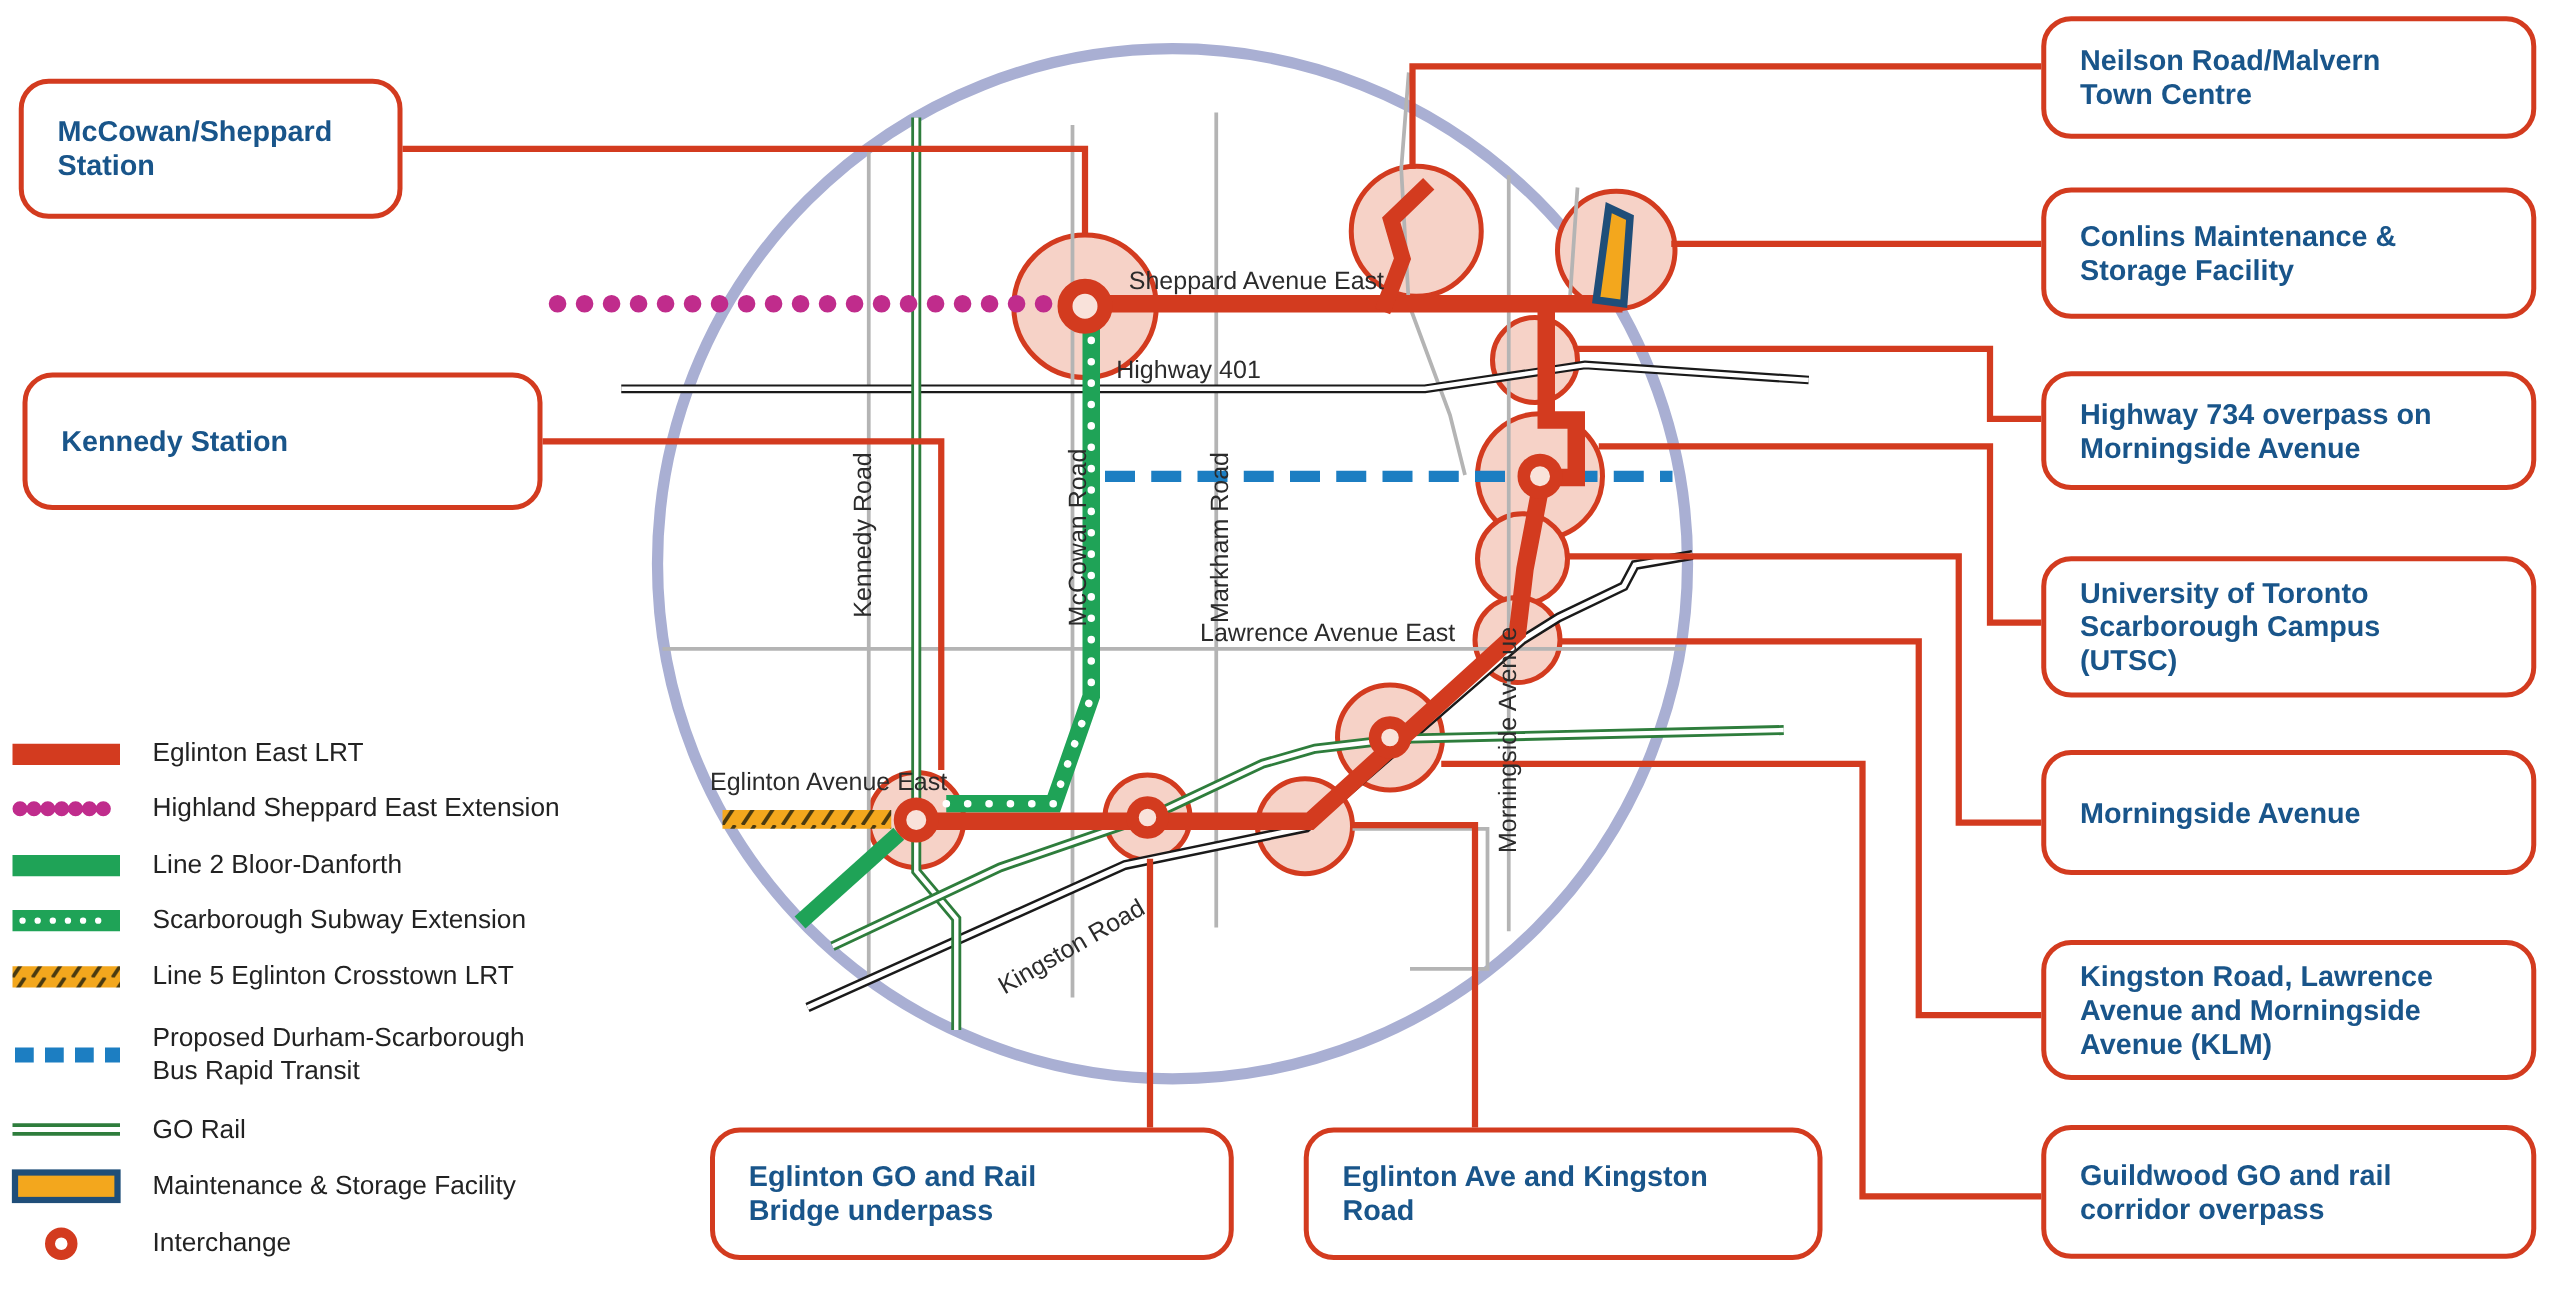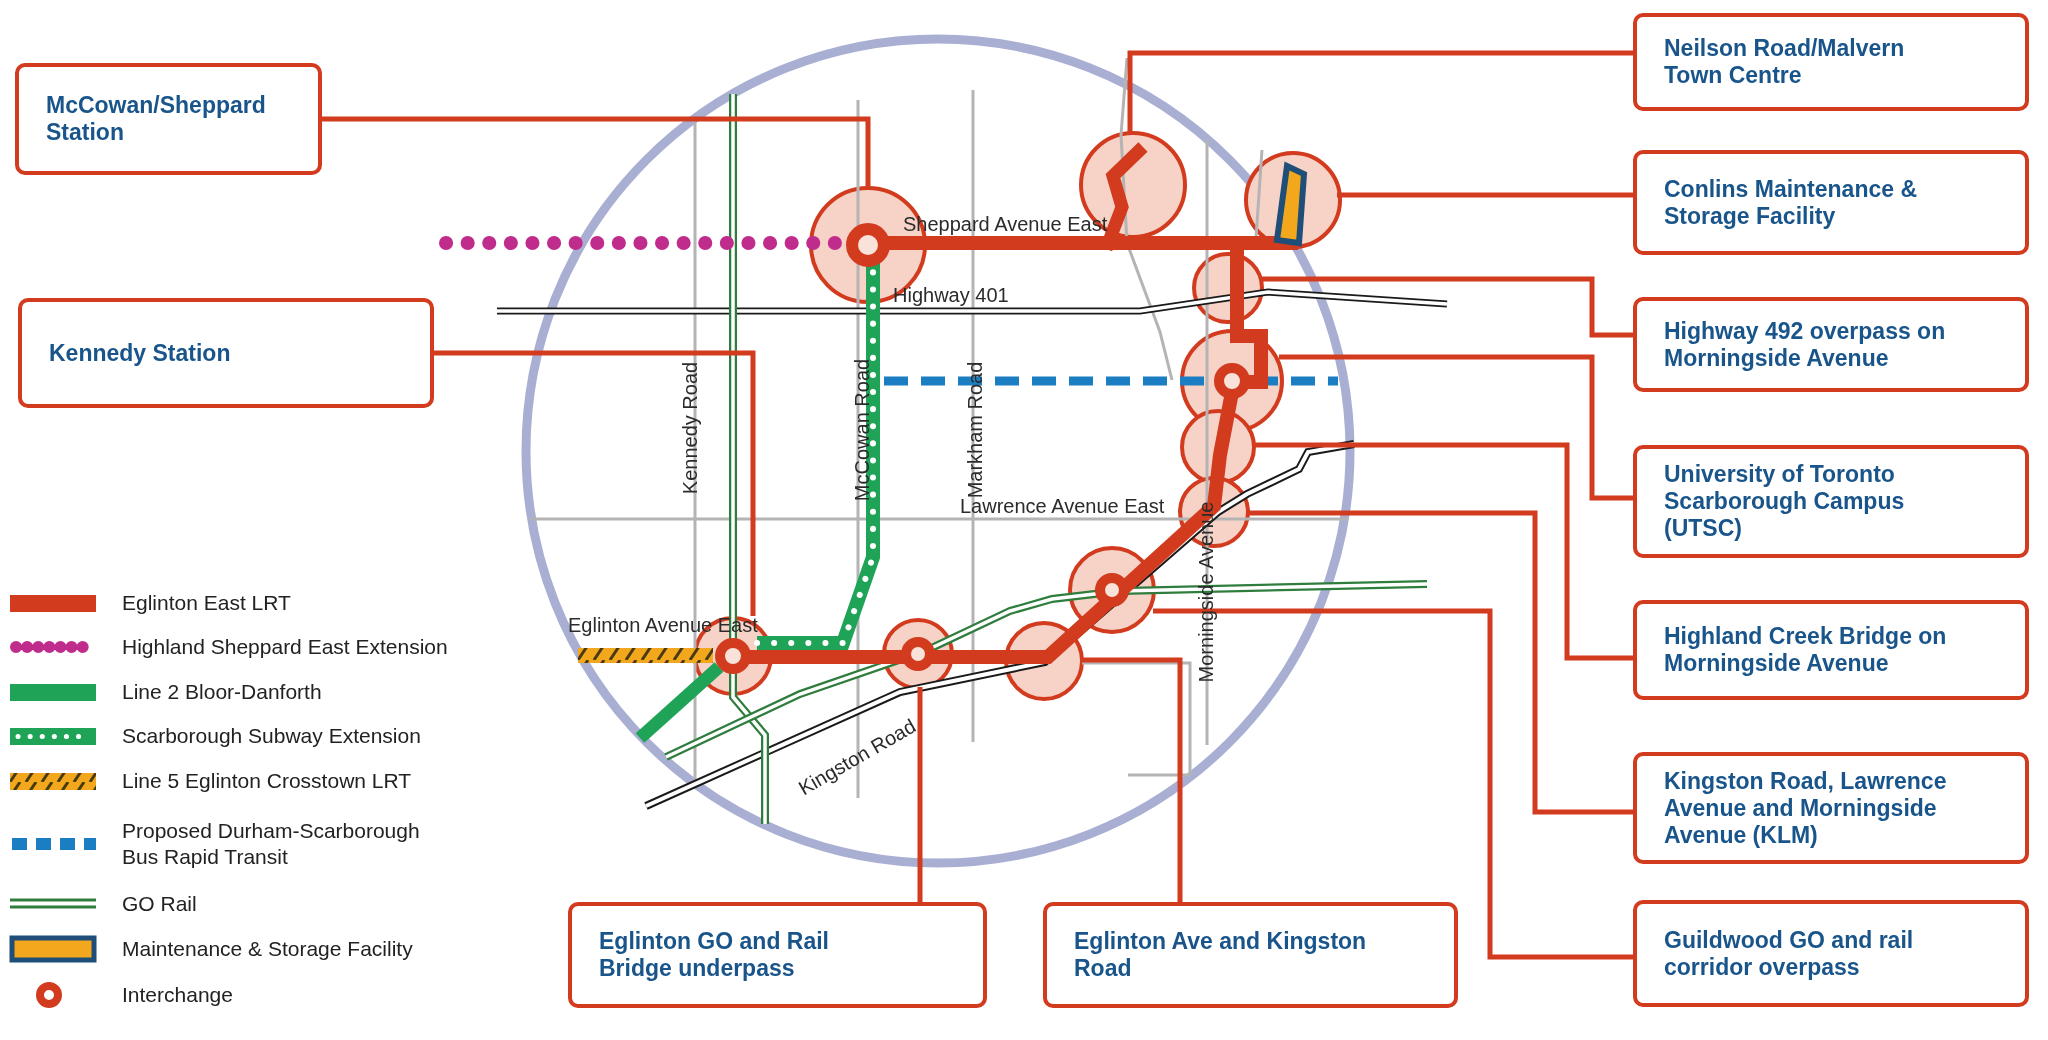--- a/index.html
+++ b/index.html
@@ -19,21 +19,21 @@
   .s-go{stroke:var(--goGreen);}
   .s-brt{stroke:var(--brtBlue);}
   .s-blk{stroke:var(--black);}
   .s-gray{stroke:var(--roadGray);}
   .s-lav{stroke:var(--lavender);}
   .s-navy{stroke:var(--navy);}
   .f-org{fill:var(--orange);}
   .f-pink{fill:var(--pink);}
   .wht{stroke:#ffffff;}
   .maptext{fill:var(--mapText);font-size:20px;}
-  .callout{position:absolute;background:#fff;border:4px solid var(--red);border-radius:10px;
+  .callout{position:absolute;background:#fff;border:4px solid var(--red);border-radius:24px;
            color:var(--calloutText);font-weight:bold;font-size:23px;line-height:27px;
            display:flex;flex-direction:column;justify-content:center;
            padding-left:27px;padding-right:6px;box-sizing:border-box;}
   .legend-row{position:absolute;display:flex;align-items:center;color:var(--legendText);
               font-size:21px;line-height:26px;}
   .legend-row .sw{width:92px;height:28px;flex:0 0 92px;}
   .legend-row .lbl{margin-left:22px;white-space:nowrap;}
   .legend-row.two{align-items:center;}
 </style>
 </head>
@@ -152,30 +152,29 @@
   </div>
   <div class="callout" style="left:1633px;top:13px;width:396px;height:98px;">
     <div>Neilson Road/Malvern</div>
     <div>Town Centre</div>
   </div>
   <div class="callout" style="left:1633px;top:150px;width:396px;height:105px;">
     <div>Conlins Maintenance &amp;</div>
     <div>Storage Facility</div>
   </div>
   <div class="callout" style="left:1633px;top:297px;width:396px;height:95px;">
-    <div>Highway 492 overpass on</div>
+    <div>Highway 734 overpass on</div>
     <div>Morningside Avenue</div>
   </div>
   <div class="callout" style="left:1633px;top:445px;width:396px;height:113px;">
     <div>University of Toronto</div>
     <div>Scarborough Campus</div>
     <div>(UTSC)</div>
   </div>
   <div class="callout" style="left:1633px;top:600px;width:396px;height:100px;">
-    <div>Highland Creek Bridge on</div>
     <div>Morningside Avenue</div>
   </div>
   <div class="callout" style="left:1633px;top:752px;width:396px;height:112px;">
     <div>Kingston Road, Lawrence</div>
     <div>Avenue and Morningside</div>
     <div>Avenue (KLM)</div>
   </div>
   <div class="callout" style="left:1633px;top:900px;width:396px;height:107px;">
     <div>Guildwood GO and rail</div>
     <div>corridor overpass</div>

